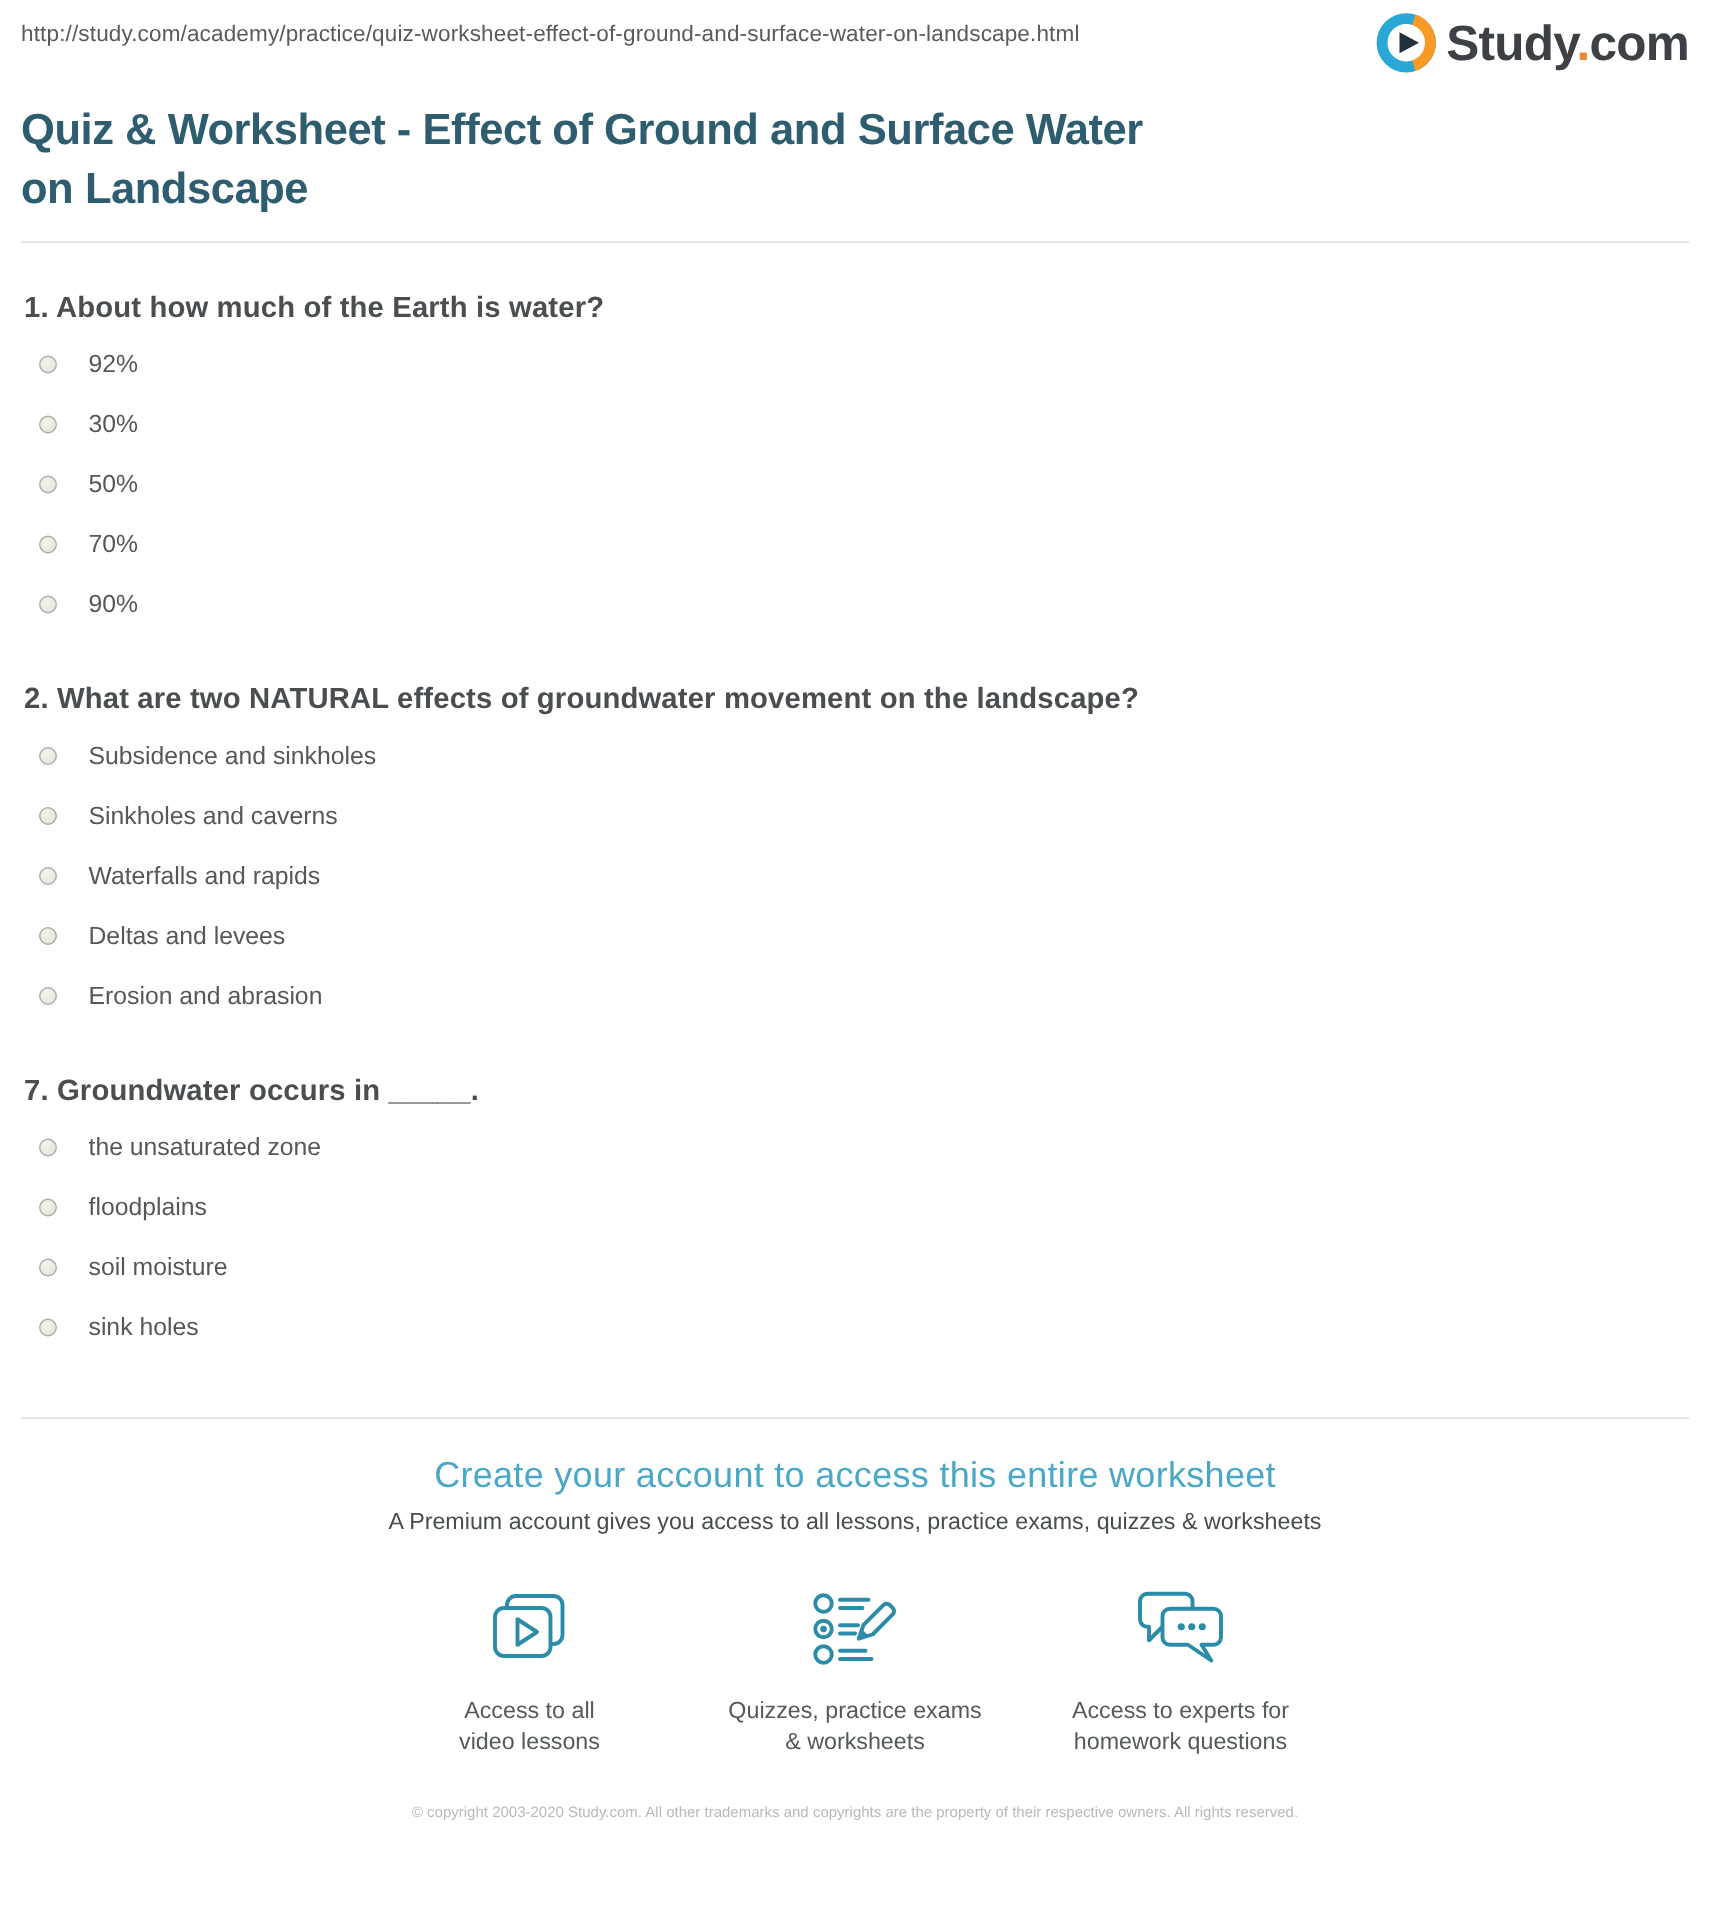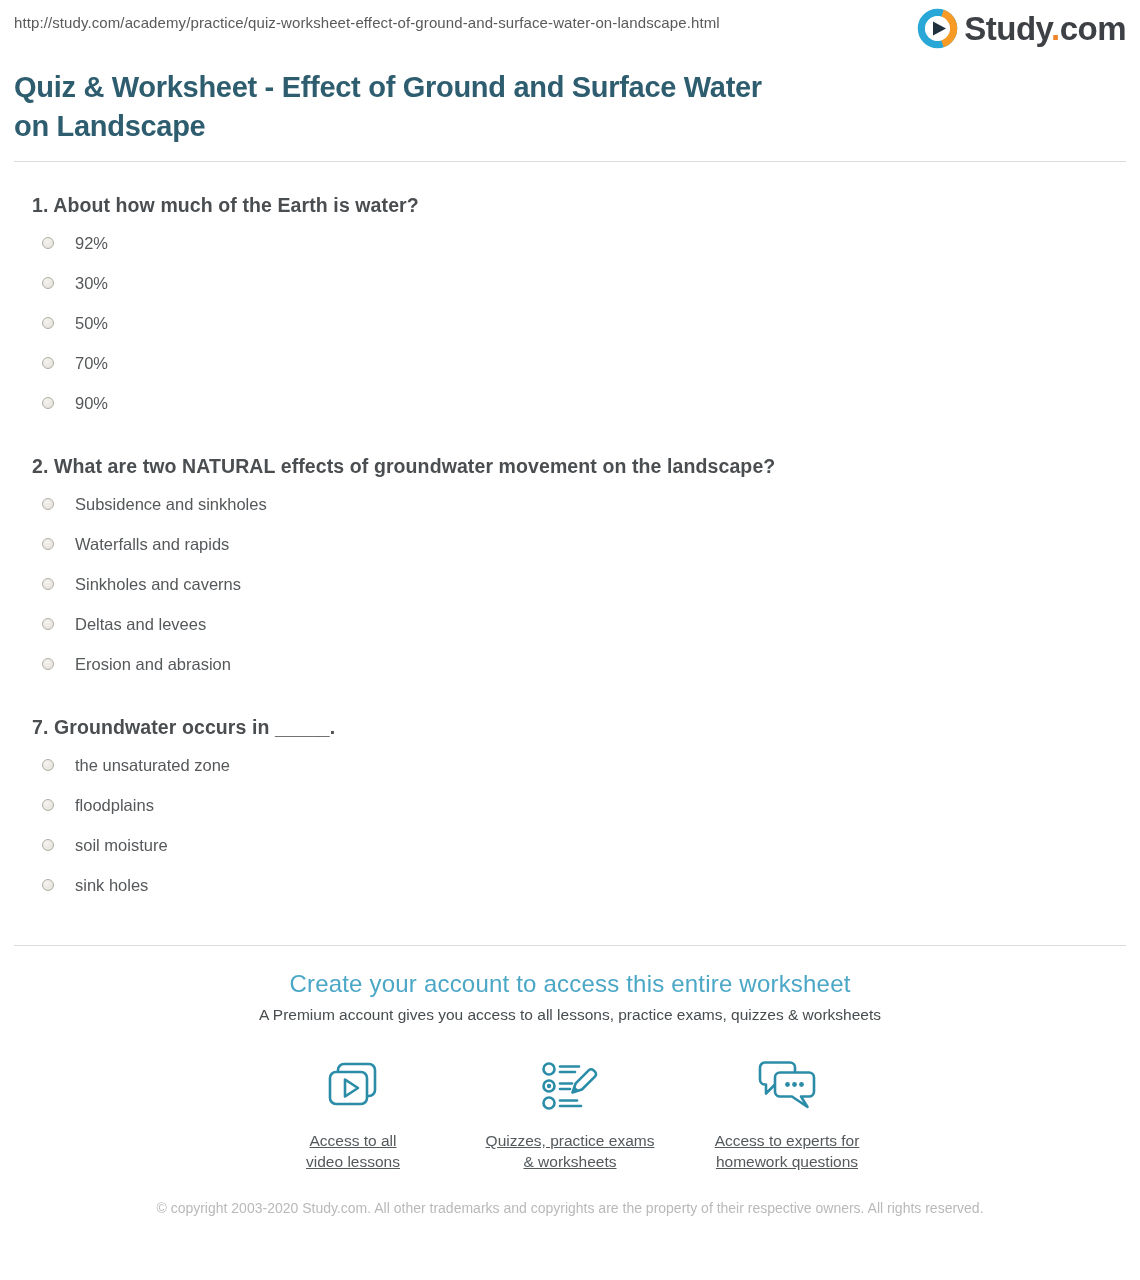--- a/index.html
+++ b/index.html
@@ -50,21 +50,21 @@
     color: #2d5d6e;
     letter-spacing: -0.3px;
   }
   .rule {
     border: none;
     border-top: 1px solid #dddddd;
     margin: 15px 14px 0 14px;
   }
 
   
-  .questions { padding: 0 32px; }
+  .questions { padding: 0 16px; }
   .question { margin-top: 32px; }
   .question-heading {
     font-size: 19.5px;
     font-weight: 700;
     color: #4a4e51;
     letter-spacing: 0.1px;
   }
   .options { list-style: none; margin-top: 6px; }
   .option {
     height: 40px;
@@ -109,29 +109,28 @@
     display: flex;
     flex-direction: column;
     align-items: center;
   }
   .feature-icon { height: 62px; display: flex; align-items: center; }
   .feature-label {
     margin-top: 12px;
     font-size: 15.5px;
     line-height: 21px;
     color: #54595c;
-    text-decoration: underline;
   }
 
   
   .copyright {
     margin: 28px auto 0 auto;
     max-width: 840px;
     text-align: center;
-    font-size: 14px;
+    font-size: 10px;
     line-height: 17px;
     color: #b9b9b9;
     padding-bottom: 24px;
   }
 </style>
 </head>
 <body>
 
 <div class="header">
   <div class="page-url">http://study.com/academy/practice/quiz-worksheet-effect-of-ground-and-surface-water-on-landscape.html</div>
@@ -184,25 +183,25 @@
 
   <div class="question">
     <h2 class="question-heading">2. What are two NATURAL effects of groundwater movement on the landscape?</h2>
     <ul class="options">
       <li class="option">
         <span class="radio"></span>
         <span class="option-label">Subsidence and sinkholes</span>
       </li>
       <li class="option">
         <span class="radio"></span>
+        <span class="option-label">Sinkholes and caverns</span>
+      </li>
+      <li class="option">
+        <span class="radio"></span>
         <span class="option-label">Waterfalls and rapids</span>
-      </li>
-      <li class="option">
-        <span class="radio"></span>
-        <span class="option-label">Sinkholes and caverns</span>
       </li>
       <li class="option">
         <span class="radio"></span>
         <span class="option-label">Deltas and levees</span>
       </li>
       <li class="option">
         <span class="radio"></span>
         <span class="option-label">Erosion and abrasion</span>
       </li>
     </ul>

